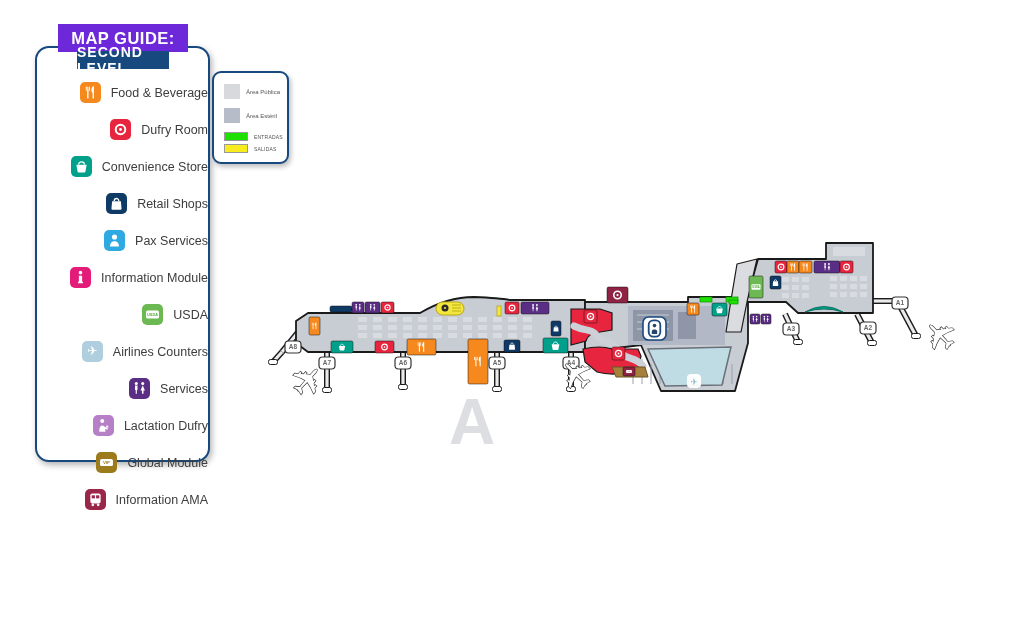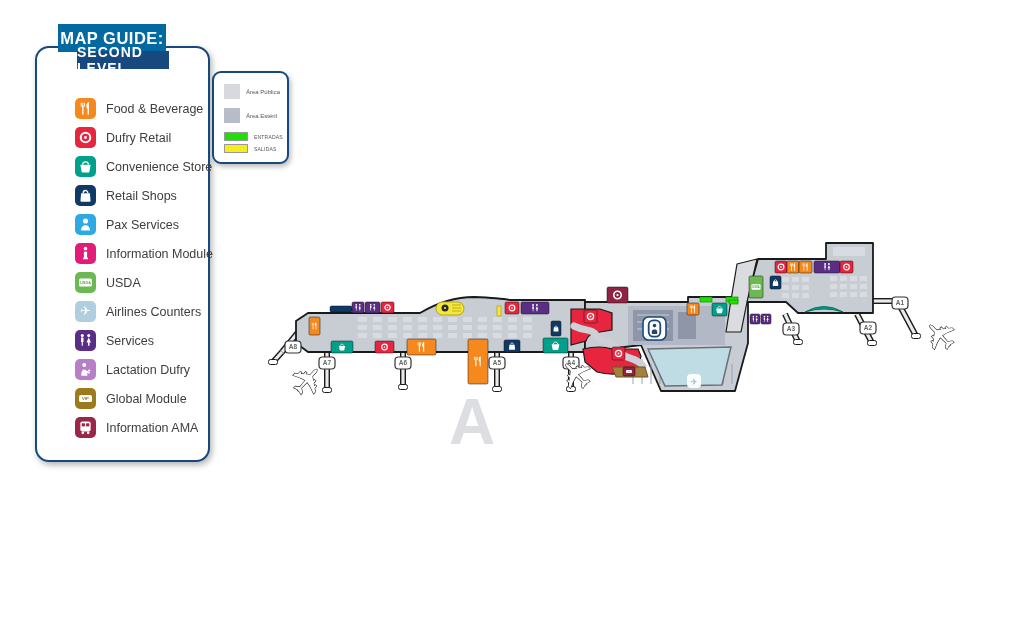--- a/index.html
+++ b/index.html
@@ -4,27 +4,27 @@
 <style>
   html,body{margin:0;padding:0;background:#fff;}
   .stage{position:relative;width:1024px;height:621px;background:#fff;overflow:hidden;
          font-family:"Liberation Sans",sans-serif;}
   #map{position:absolute;left:0;top:0;}
   .bld{fill:#C8CCD3;stroke:#1A1A1A;stroke-width:1.8;stroke-linejoin:round;}
   .pub{fill:#DADCE0;stroke:#1A1A1A;stroke-width:1.2;stroke-linejoin:round;}
   .panel{position:absolute;left:35px;top:46px;width:175px;height:416px;background:#fff;
          border:2.5px solid #17497E;border-radius:14px;box-shadow:2px 3px 6px rgba(0,0,0,.3);
          box-sizing:border-box;}
-  .legend-list{list-style:none;margin:16px;padding:34px 0 0 22px;display:flex;flex-direction:column;gap:8px;}
+  .legend-list{list-style:none;margin:0;padding:34px 0 0 22px;display:flex;flex-direction:column;gap:16px;align-items:flex-end;}
   .legend-row{display:flex;align-items:center;height:21px;}
   .icon-box{width:21px;height:21px;border-radius:5px;flex:0 0 21px;display:flex;
             align-items:center;justify-content:center;}
   .icon-box svg{width:19px;height:19px;display:block;}
   .legend-label{margin-left:10px;font-size:12.5px;color:#3D3D3D;white-space:nowrap;}
-  .header-box{position:absolute;left:58px;top:24px;width:108px;height:28px;background:#0369a1;
+  .header-box{position:absolute;left:58px;top:24px;width:130px;height:28px;background:#6d28d9;
               color:#fff;font-size:16.5px;font-weight:bold;display:flex;align-items:center;
               justify-content:center;letter-spacing:.5px;z-index:3;}
   .subheader-box{position:absolute;left:77px;top:51px;width:92px;height:18px;background:#17497E;
               color:#fff;font-size:14px;font-weight:bold;display:flex;align-items:center;
               justify-content:center;letter-spacing:1px;z-index:3;}
   .key-box{position:absolute;left:212px;top:71px;width:77px;height:93px;background:#fff;
            border:2px solid #17497E;border-radius:9px;box-shadow:2px 3px 5px rgba(0,0,0,.25);
            box-sizing:border-box;padding:11px 0 0 10px;z-index:2;}
   .key-row{display:flex;align-items:center;margin-bottom:9px;}
   .key-row.bar{margin-bottom:3px;}
@@ -514,21 +514,21 @@
           </span>
           <span class="legend-label">Food &amp; Beverage</span>
         </li>
         <li class="legend-row">
           <span class="icon-box" style="background: rgb(232, 37, 62);">
             <svg viewBox="0 0 20 20">
               <circle cx="10" cy="10" r="5" fill="none" stroke="#fff" stroke-width="2.1"></circle>
               <circle cx="10" cy="10" r="1.5" fill="#fff"></circle>
             </svg>
           </span>
-          <span class="legend-label">Dufry Retail</span>
+          <span class="legend-label">Dufry Room</span>
         </li>
         <li class="legend-row">
           <span class="icon-box" style="background: rgb(0, 160, 138);">
             <svg viewBox="0 0 20 20">
               <path d="M4.6 8.2 h10.8 l-1.3 7.2 a1 1 0 0 1-1 .8 H6.9 a1 1 0 0 1-1-.8 z" fill="#fff"></path>
               <path d="M7 8 c0-3.8 6-3.8 6 0" fill="none" stroke="#fff" stroke-width="1.3"></path>
             </svg>
           </span>
           <span class="legend-label">Convenience Store</span>
         </li>

